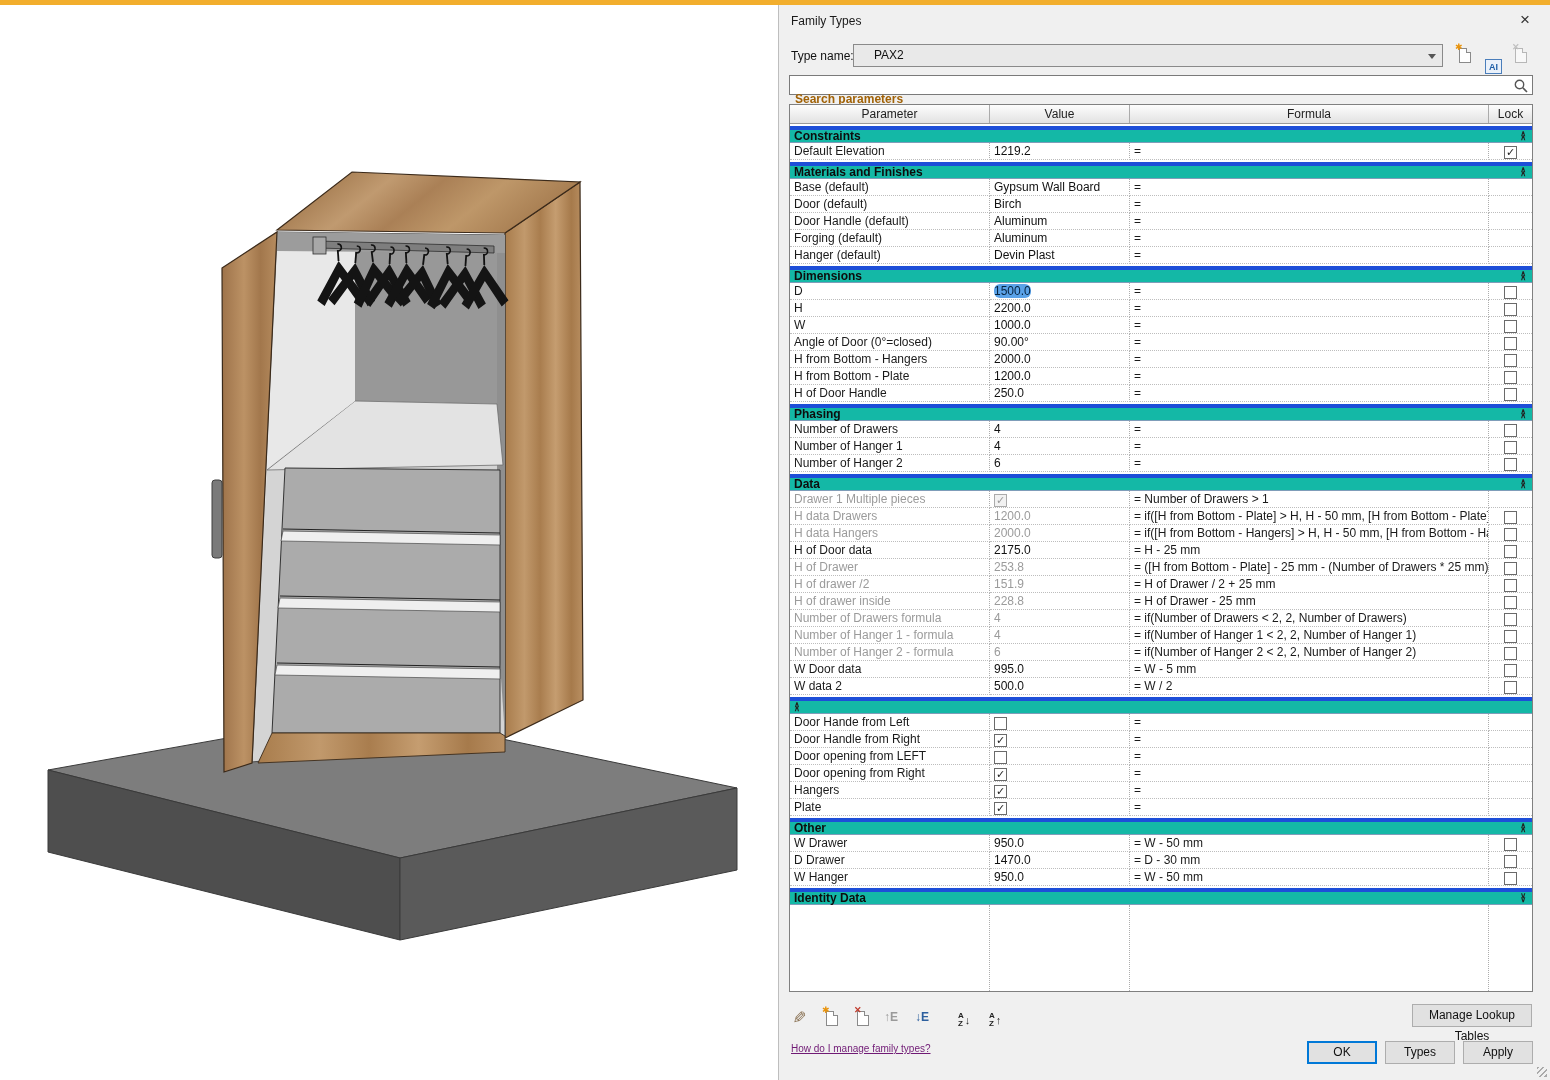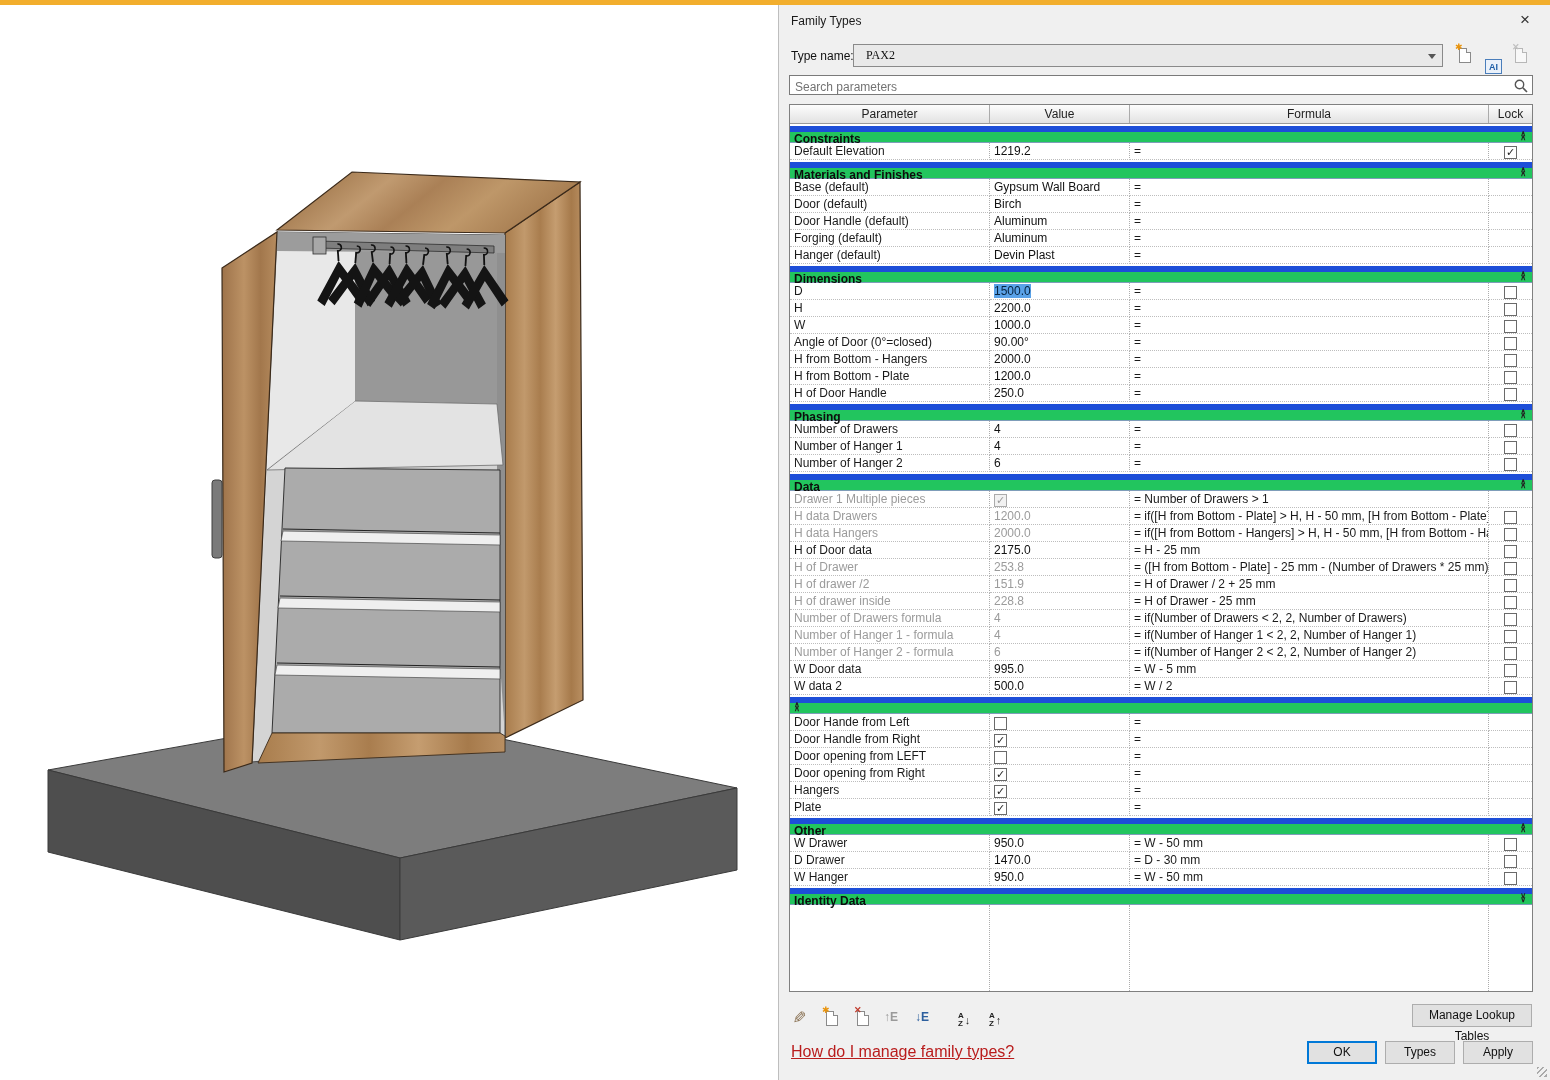--- a/index.html
+++ b/index.html
@@ -7,80 +7,80 @@
               font-family:"Liberation Sans", sans-serif; }
   #topbar { position:absolute; left:0; top:0; width:1550px; height:5px; background:#F2AE2D; }
   #viewport { position:absolute; left:0; top:5px; width:778px; height:1075px; background:#fff; }
   #dialog { position:absolute; left:778px; top:5px; width:772px; height:1075px;
             background:#F0F0F0; border-left:1px solid #BEBEBE; font-size:12px; color:#111; }
   .dtitle { position:absolute; left:12px; top:9px; font-size:12px; color:#1a1a1a; }
   .dclose { position:absolute; right:14px; top:4px; font-size:17px; color:#333; width:22px; height:22px;
             text-align:center; line-height:22px; cursor:pointer; }
   .typerow-label { position:absolute; left:12px; top:44px; }
   .typeselect { position:absolute; left:74px; top:39px; width:590px; height:23px; background:#E9E9E9;
-                border:1px solid #8A8A8A; line-height:21px; padding-left:12px; color:#111;font-family:Liberation Serif, serif; }
+                border:1px solid #8A8A8A; line-height:21px; padding-left:20px; color:#111; }
   .typeselect .arrow { position:absolute; right:6px; top:9px; width:0; height:0;
                 border-left:4px solid transparent; border-right:4px solid transparent; border-top:5px solid #555; }
   .tbtn { position:absolute; top:39px; width:22px; height:22px; }
   .doc { position:absolute; left:4px; top:4px; width:12px; height:15px; background:#fff;
          border:1px solid #8a8a8a; }
   .doc::before { content:""; position:absolute; right:-1px; top:-1px; width:4px; height:4px;
          background:#F0F0F0; border-left:1px solid #8a8a8a; border-bottom:1px solid #8a8a8a; }
   .doc.star::after { content:"✱"; position:absolute; left:-5px; top:-7px; font-size:9px; color:#E8930C; }
   .doc.redx::after { content:"✕"; position:absolute; left:-4px; top:-7px; font-size:9px; font-weight:bold; color:#C03A2B; }
   .doc.grayx::after { content:"✕"; position:absolute; left:-4px; top:-7px; font-size:9px; font-weight:bold; color:#9a9a9a; }
   .aibox { position:absolute; left:2px; top:15px; width:17px; height:15px; background:#EAF1FA;
            border:1px solid #4A7EBB; color:#1F5FA8; font-size:9px; font-weight:bold; text-align:center; line-height:14px; }
   .disabled { opacity:0.55; }
   .searchbox { position:absolute; left:10px; top:70px; width:744px; height:20px; background:#fff;
                border:1px solid #7a7a7a; }
-  .searchbox .ph { position:absolute; left:5px; top:4px; color:#737373; font-size:12px; }
+  .searchbox .ph { position:absolute; left:5px; top:16px; color:#a16207; font-size:12px;font-weight:bold; }
   .searchbox svg { position:absolute; right:3px; top:2px; }
 
   #ftable { position:absolute; left:10px; top:99px; width:744px; height:888px; background:#fff;
             border:1px solid #808080; display:flex; flex-direction:column; }
   .thead { display:flex; height:19px; background:linear-gradient(#FDFDFD,#E2E2E2); border-bottom:1px solid #9a9a9a; flex:none; }
   .th { text-align:center; line-height:18px; color:#222; border-right:1px solid #ABABAB; }
   .th:last-child { border-right:none; }
   .w-param{ width:200px; } .w-value{ width:140px; } .w-formula{ width:359px; } .w-lock{ width:43px; }
-  .sechdr { height:17px; margin-top:2px; background:#22c55e; border-top:6px solid #1d4ed8;
-            border-bottom:1px solid #7F9DB9; display:flex; padding:0 4px; flex:none; }
+  .sechdr { height:17px; margin-top:2px; background:#14b8a6; border-top:4px solid #1d4ed8;
+            border-bottom:1px solid #7F9DB9; display:flex; align-items:center; padding:0 4px; flex:none; }
   .seclabel { font-weight:bold; color:#0d0d0d; flex:1; }
   .chev { display:flex; flex-direction:column; align-items:center; margin-right:2px; }
   .chev span { font-size:8px; line-height:4px; height:4px; color:#222; font-weight:bold; }
   .trow { display:flex; height:17px; flex:none; }
   .c { border-right:1px dotted #ADADAD; border-bottom:1px dotted #BDBDBD; line-height:16px;
        overflow:hidden; white-space:nowrap; }
   .c-param { width:200px; padding-left:4px; color:#1a1a1a; }
   .c-param.dim, .c-value.dim { color:#9B9B9B; }
   .c-value { width:140px; padding-left:4px; }
   .c-formula { width:359px; padding-left:4px; color:#1a1a1a; }
   .c-lock { width:43px; border-right:none; text-align:center; }
-  .sel { background:#5AA2E8; color:#06233f; }
+  .sel { background:#5AA2E8; color:#06233f;border-radius:6px; }
   .cb { display:inline-block; width:13px; height:13px; border:1px solid #6a6a6a; background:#fff;
         font-size:11px; line-height:11px; text-align:center; color:#222; vertical-align:middle; margin-top:1px; }
   .cb.dis { border-color:#ABABAB; background:#F2F2F2; color:#9a9a9a; }
   .emptyrows { flex:1; display:flex; }
   .emptyrows div { border-right:1px dotted #ADADAD; }
   .emptyrows div:last-child { border-right:none; }
 
   .toolrow { position:absolute; left:12px; top:1002px; height:22px; display:flex; gap:9px; align-items:center; }
   .ticon { width:22px; height:22px; position:relative; }
   .pencil { font-size:17px; color:#8B7355; transform:rotate(90deg); display:inline-block; line-height:20px; }
   .movelbl { font-size:12px; font-weight:bold; line-height:20px; }
   .mgray { color:#9a9a9a; } .mblue { color:#2C5F9E; }
   .sorticon { display:inline-flex; line-height:20px; font-weight:bold; font-size:11px; color:#222; }
   .sorticon .az { display:flex; flex-direction:column; font-size:8px; line-height:8px; margin-right:1px; margin-top:2px; }
   .btn { position:absolute; height:23px; background:#E1E1E1; border:1px solid #ADADAD; text-align:center;
          font-size:12px; color:#111; line-height:21px; }
   #btn-mlt { right:18px; top:999px; width:120px; }
   #btn-ok { left:528px; top:1036px; width:70px; border:2px solid #0078D7; line-height:19px; }
   #btn-cancel { left:606px; top:1036px; width:70px; }
   #btn-apply { left:684px; top:1036px; width:70px; }
-  .helplink { position:absolute; left:12px; top:1038px; color:#b91c1c; text-decoration:underline; font-size:16px; }
+  .helplink { position:absolute; left:12px; top:1038px; color:#701a75; text-decoration:underline; font-size:10px; }
   .grip { position:absolute; right:3px; bottom:3px; width:10px; height:10px;
           background:repeating-linear-gradient(135deg,#aaa 0 1.5px,transparent 1.5px 4px); }
 </style>
 </head>
 <body>
 
 <div id="topbar"></div>
 
 <div id="viewport">
 <svg width="778" height="1075" viewBox="0 5 778 1075" xmlns="http://www.w3.org/2000/svg">

